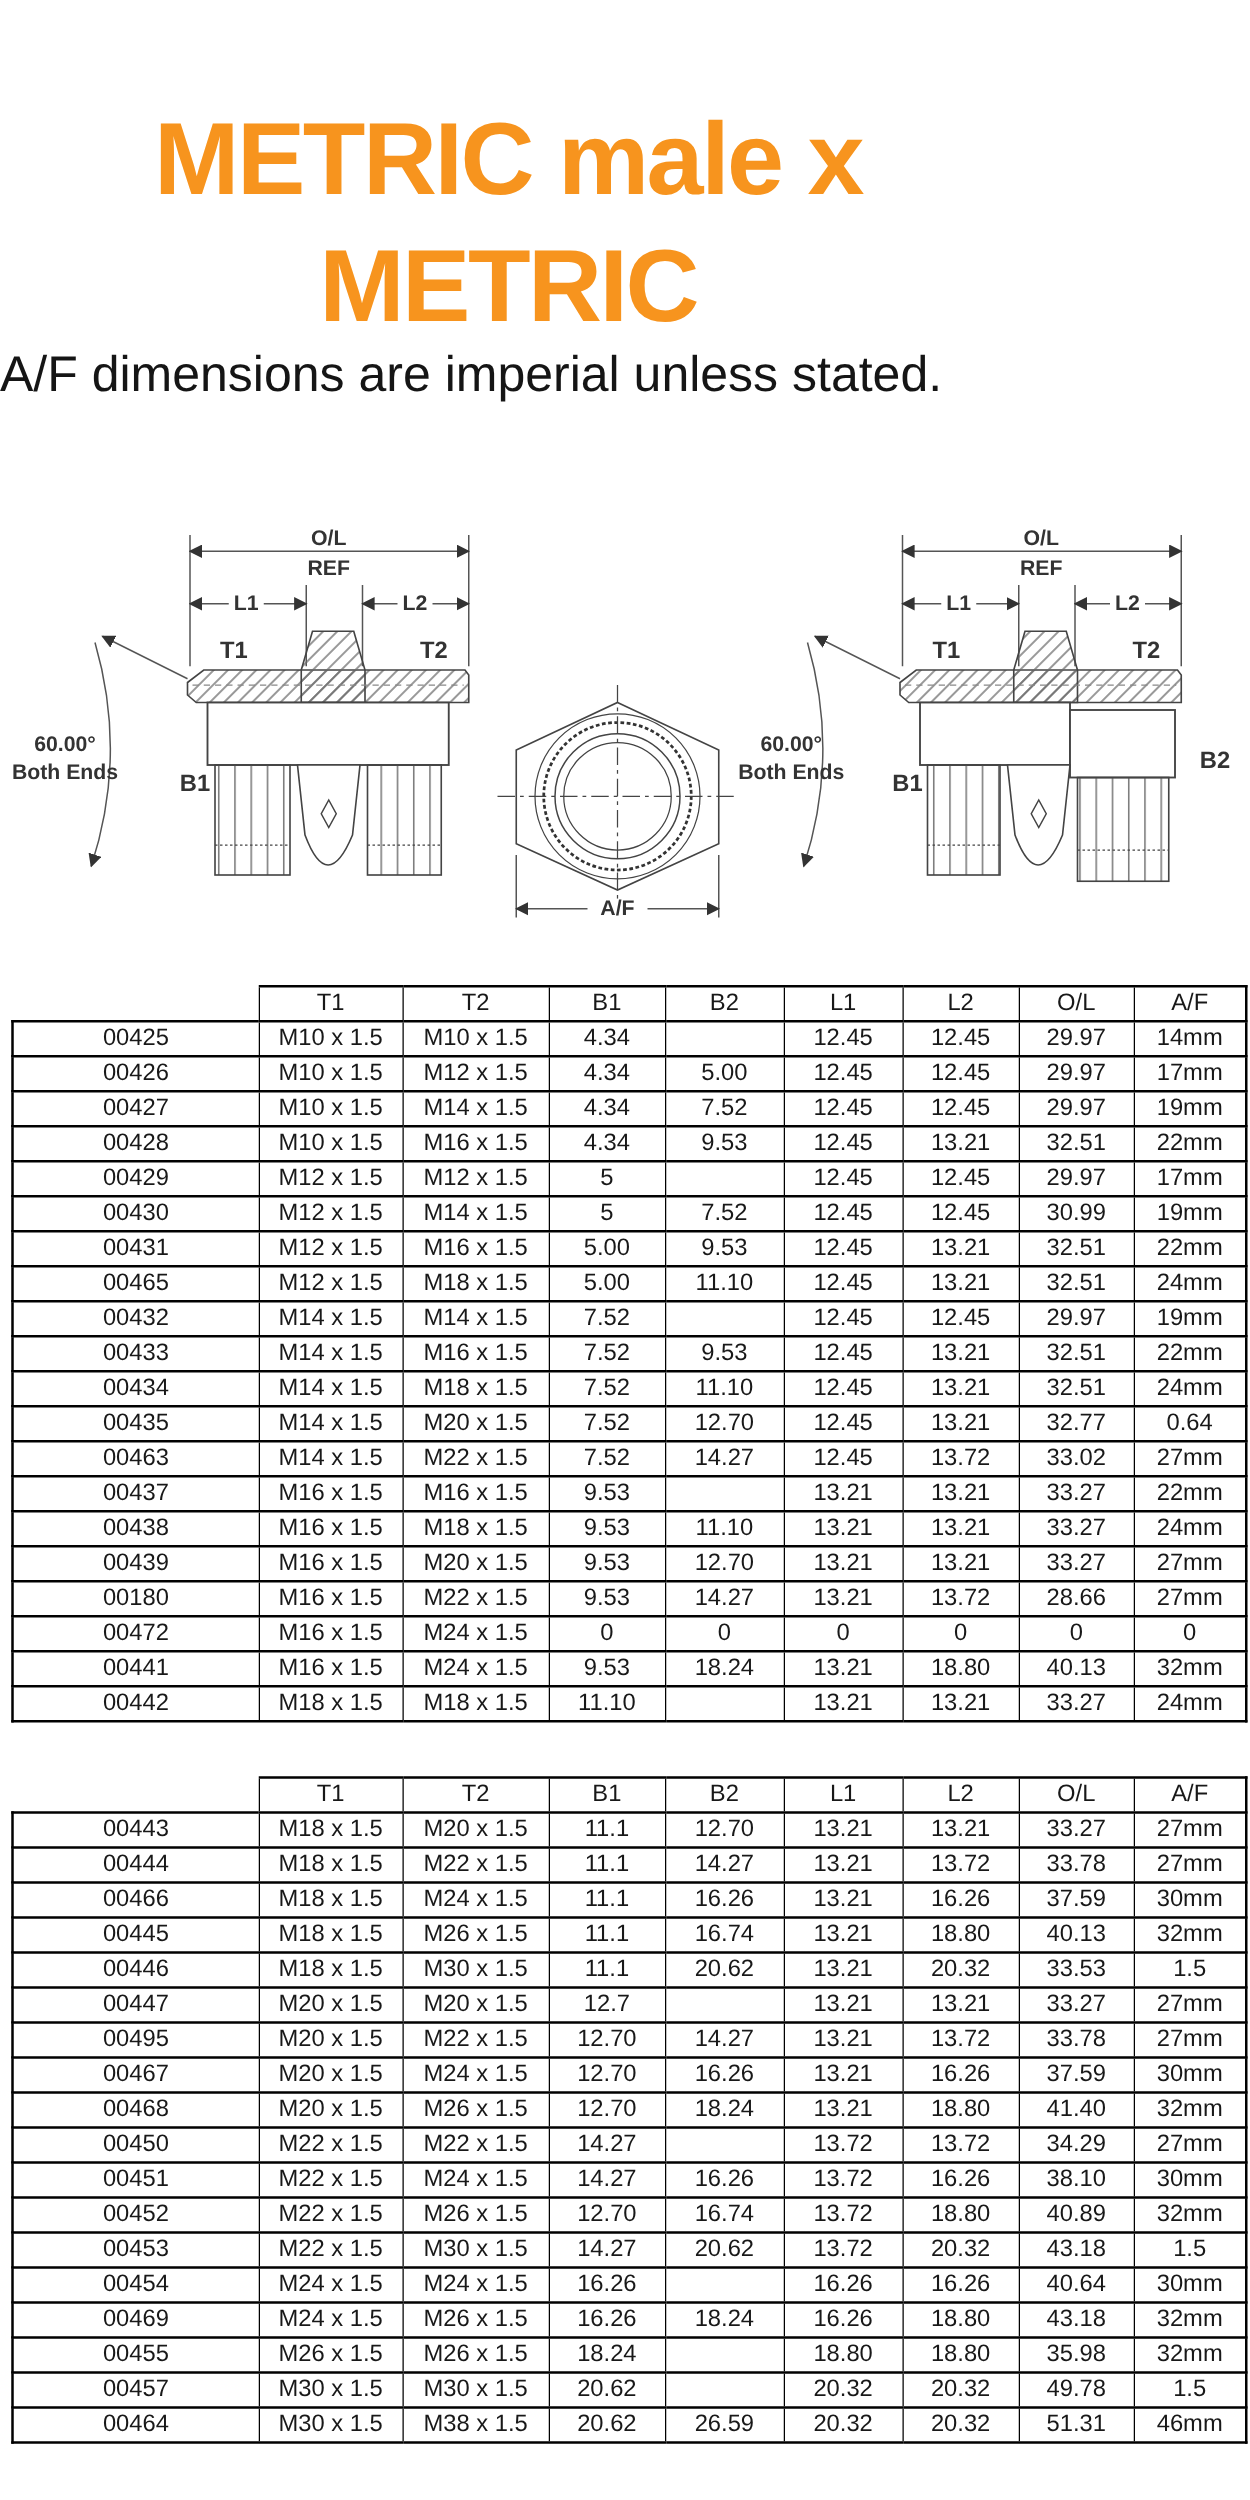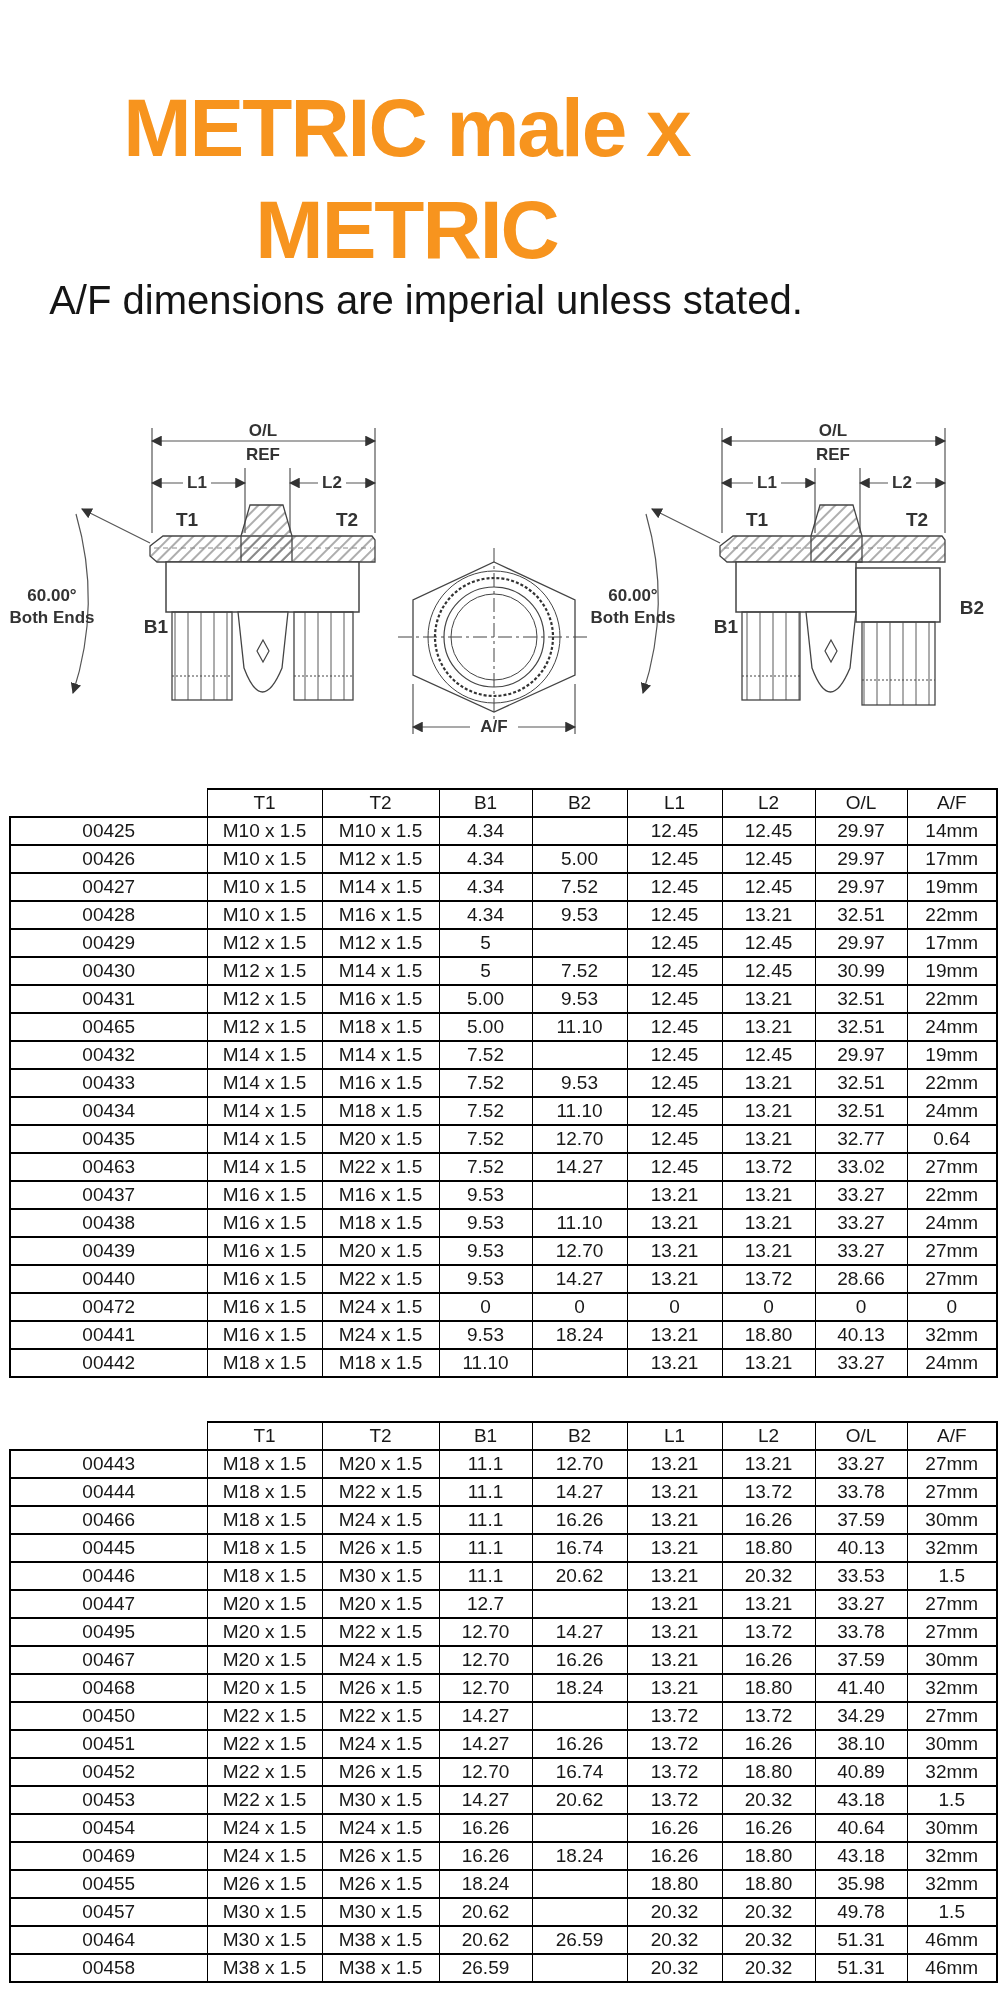--- a/index.html
+++ b/index.html
@@ -6,21 +6,21 @@
   body{
     width:1000px;height:2000px;position:relative;background:#ffffff;
     font-family:"Liberation Sans", sans-serif;overflow:hidden;
   }
   
   .title{
     position:absolute;top:22px;left:0;width:813px;text-align:center;
     font-weight:800;font-size:82px;line-height:102px;letter-spacing:-2px;
   }
   .subtitle{
-    position:absolute;top:238px;left:0;width:852px;text-align:center;
+    position:absolute;top:238px;left:0;width:852px;text-align:left;
     font-size:40px;color:#151515;letter-spacing:0px;
   }
   
   #diagram{position:absolute;top:0;left:0;}
   .dim-text{font-size:17px;font-weight:bold;fill:#333;}
   .big-label{font-size:19px;font-weight:bold;fill:#333;}
   .note-text{font-size:17px;font-weight:bold;fill:#333;}
   
   .tbl-wrap{position:absolute;left:9px;}
   #table1{top:788px;}
@@ -349,21 +349,21 @@
           <td>M16 x 1.5</td>
           <td>M20 x 1.5</td>
           <td>9.53</td>
           <td>12.70</td>
           <td>13.21</td>
           <td>13.21</td>
           <td>33.27</td>
           <td>27mm</td>
         </tr>
         <tr>
-          <td>00440</td>
+          <td>00180</td>
           <td>M16 x 1.5</td>
           <td>M22 x 1.5</td>
           <td>9.53</td>
           <td>14.27</td>
           <td>13.21</td>
           <td>13.72</td>
           <td>28.66</td>
           <td>27mm</td>
         </tr>
         <tr>
@@ -620,26 +620,15 @@
           <td>00464</td>
           <td>M30 x 1.5</td>
           <td>M38 x 1.5</td>
           <td>20.62</td>
           <td>26.59</td>
           <td>20.32</td>
           <td>20.32</td>
           <td>51.31</td>
           <td>46mm</td>
         </tr>
-        <tr>
-          <td>00458</td>
-          <td>M38 x 1.5</td>
-          <td>M38 x 1.5</td>
-          <td>26.59</td>
-          <td></td>
-          <td>20.32</td>
-          <td>20.32</td>
-          <td>51.31</td>
-          <td>46mm</td>
-        </tr>
       </tbody>
     </table>
 </div>
 
 </body></html>

